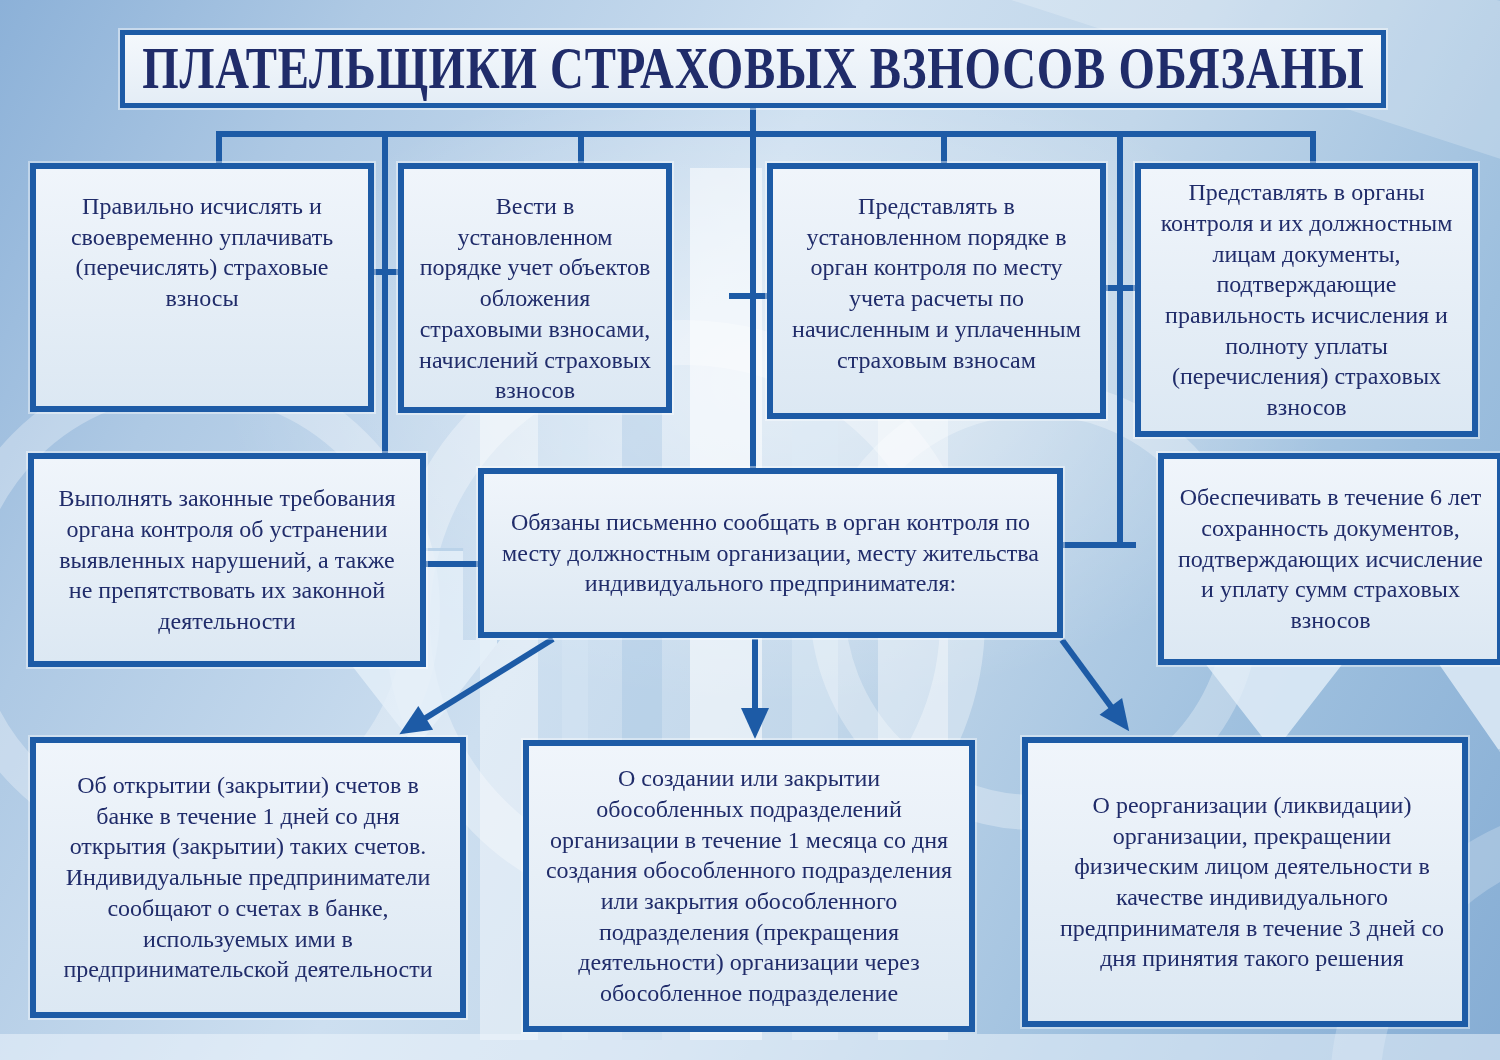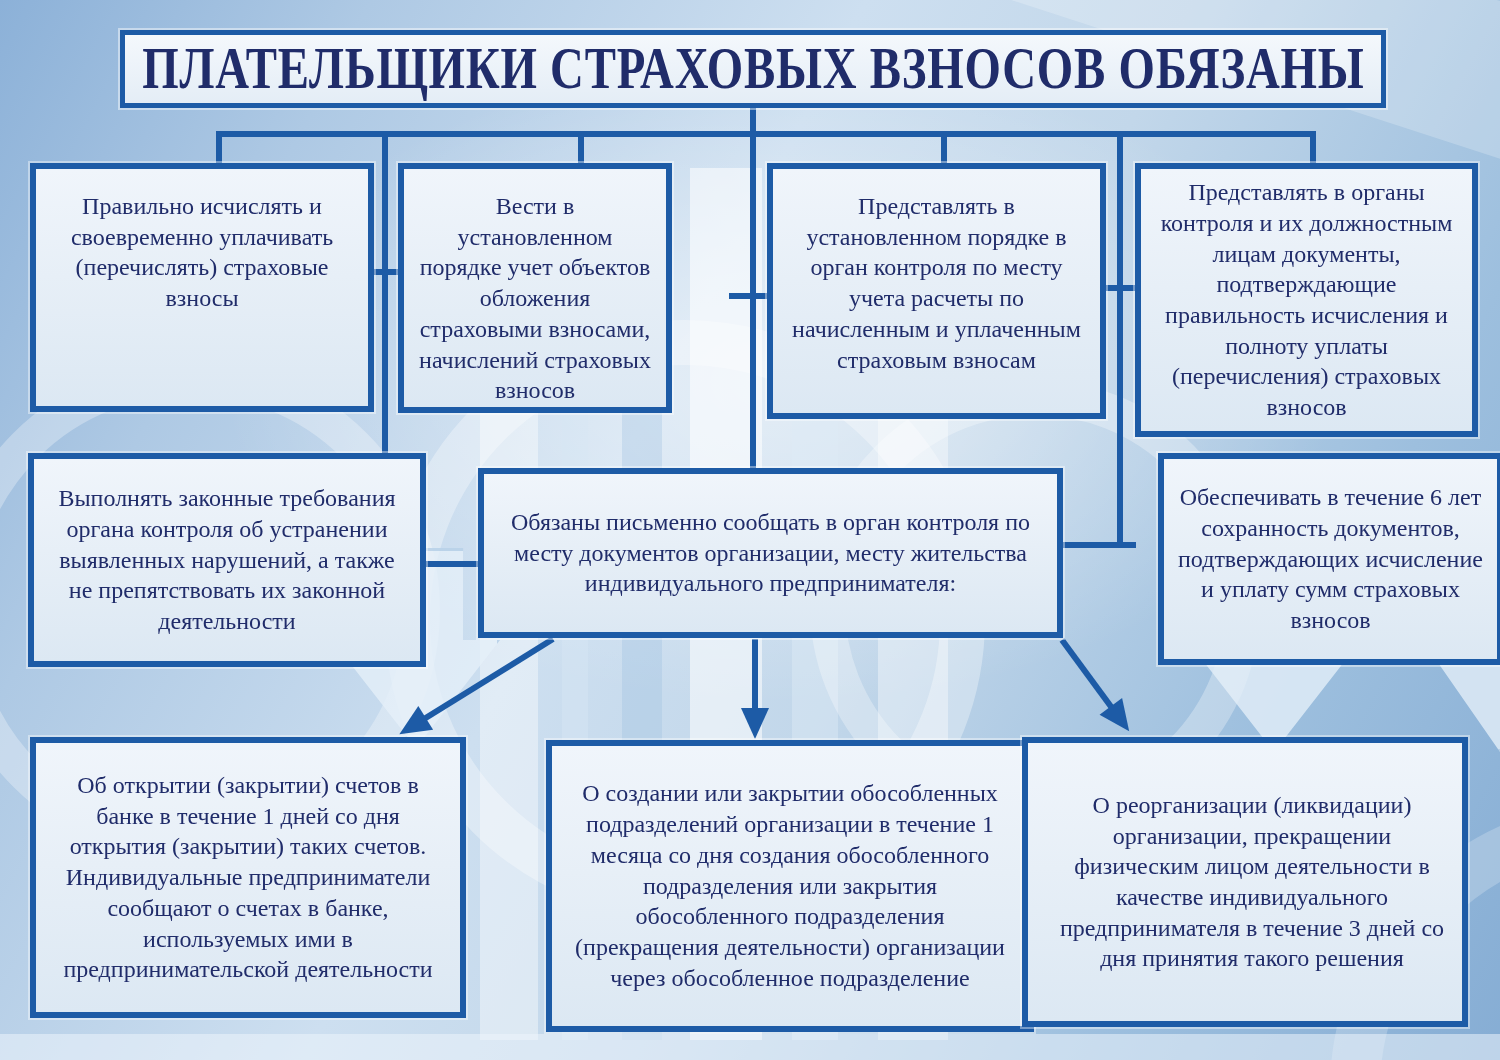--- a/index.html
+++ b/index.html
@@ -119,29 +119,29 @@
     <div class="box-text">Представлять в установленном порядке в орган контроля по месту учета расчеты по начисленным и уплаченным страховым взносам</div>
   </div>
   <div class="box" style="left:1135px;top:163px;width:343px;height:274px;">
     <div class="box-text">Представлять в органы контроля и их должностным лицам документы, подтверждающие правильность исчисления и полноту уплаты (перечисления) страховых взносов</div>
   </div>
 
   <div class="box" style="left:28px;top:453px;width:398px;height:214px;">
     <div class="box-text">Выполнять законные требования органа контроля об устранении выявленных нарушений, а также не препятствовать их законной деятельности</div>
   </div>
   <div class="box" style="left:478px;top:468px;width:585px;height:170px;">
-    <div class="box-text">Обязаны письменно сообщать в орган контроля по месту документов организации, месту жительства индивидуального предпринимателя:</div>
+    <div class="box-text">Обязаны письменно сообщать в орган контроля по месту должностным организации, месту жительства индивидуального предпринимателя:</div>
   </div>
   <div class="box" style="left:1158px;top:453px;width:345px;height:212px;">
     <div class="box-text">Обеспечивать в течение 6 лет сохранность документов, подтверждающих исчисление и уплату сумм страховых взносов</div>
   </div>
 
   <div class="box" style="left:30px;top:737px;width:436px;height:281px;">
     <div class="box-text">Об открытии (закрытии) счетов в банке в течение 1 дней со дня открытия (закрытии) таких счетов. Индивидуальные предприниматели сообщают о счетах в банке, используемых ими в предпринимательской деятельности</div>
   </div>
-  <div class="box" style="left:546px;top:740px;width:488px;height:292px;">
+  <div class="box" style="left:523px;top:740px;width:452px;height:292px;">
     <div class="box-text">О создании или закрытии обособленных подразделений организации в течение 1 месяца со дня создания обособленного подразделения или закрытия обособленного подразделения (прекращения деятельности) организации через обособленное подразделение</div>
   </div>
   <div class="box" style="left:1022px;top:737px;width:446px;height:290px;padding-left:14px;">
     <div class="box-text">О реорганизации (ликвидации) организации, прекращении физическим лицом деятельности в качестве индивидуального предпринимателя в течение 3 дней со дня принятия такого решения</div>
   </div>
 
 </div>
 
 </body></html>

